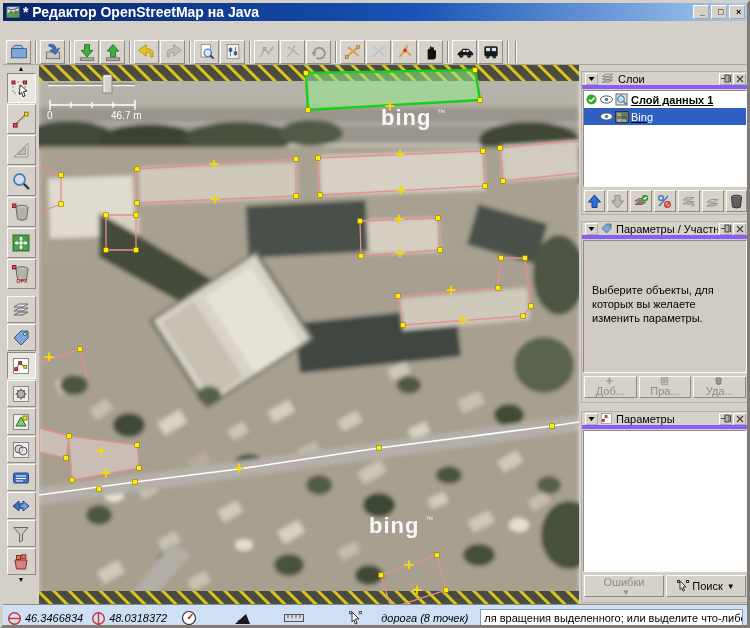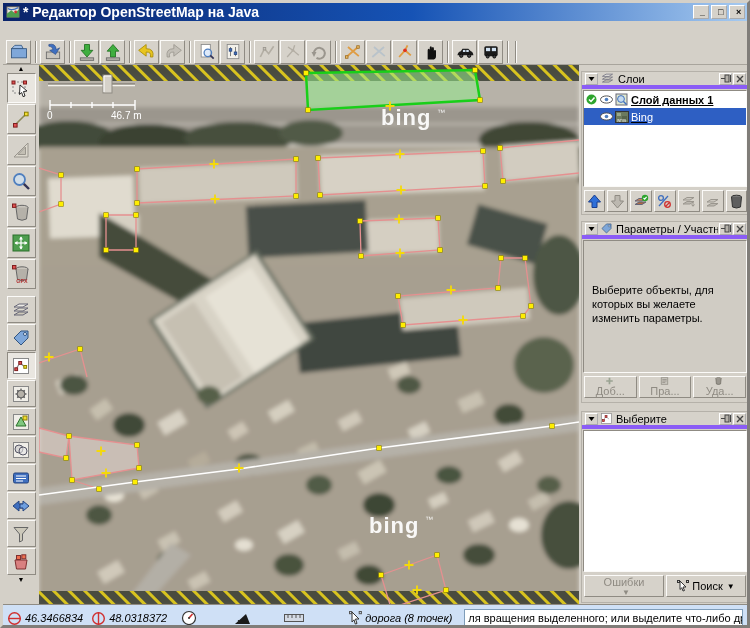--- a/index.html
+++ b/index.html
@@ -717,21 +717,21 @@
             <svg width="9" height="9" viewBox="0 0 9 9">
               <polygon points="1.5,3 7.5,3 4.5,7" fill="#000"></polygon>
             </svg>
           </button>
         <svg width="13" height="13" viewBox="0 0 20 20" style="margin-left:2px">
             <rect x="2.5" y="2.5" width="15" height="15" fill="#fff" stroke="#888"></rect>
             <polyline points="5,13 9,7 14,11" fill="none" stroke="#aaa" stroke-width="1.2"></polyline>
             <rect x="3.8" y="11.8" width="3" height="3" fill="#e05050" stroke="#7f1f1f"></rect>
             <rect x="7.8" y="5.5" width="3" height="3" fill="#e05050" stroke="#7f1f1f"></rect>
           </svg>
-        <div class="ptitle">Выберите</div>
+        <div class="ptitle">Параметры</div>
         <button class="pheadbtn">
             <svg width="10" height="9" viewBox="0 0 10 9">
               <line x1="0" y1="4.5" x2="4" y2="4.5" stroke="#444"></line>
               <rect x="4" y="1" width="4" height="7" fill="#b5b1a9" stroke="#444"></rect>
               <line x1="9.5" y1="1" x2="9.5" y2="8" stroke="#444"></line>
             </svg>
           </button>
         <button class="pheadbtn">
             <svg width="8" height="8" viewBox="0 0 8 8">
               <path d="M1 1 L7 7 M7 1 L1 7" stroke="#444" stroke-width="1.4"></path>
@@ -792,21 +792,21 @@
     </div>
     <div class="sbitem" style="margin-left:22px;">
       <svg width="20" height="10" viewBox="0 0 20 10">
           <rect x="0.5" y="1.5" width="19" height="7" fill="#d4dae4" stroke="#555"></rect>
           <line x1="4" y1="1.5" x2="4" y2="5" stroke="#555"></line>
           <line x1="8" y1="1.5" x2="8" y2="5" stroke="#555"></line>
           <line x1="12" y1="1.5" x2="12" y2="5" stroke="#555"></line>
           <line x1="16" y1="1.5" x2="16" y2="5" stroke="#555"></line>
         </svg>
     </div>
-    <div class="sbitem" style="margin-left:34px;">
+    <div class="sbitem" style="margin-left:34px;gap:16px;">
       <svg width="13" height="14" viewBox="0 0 13 14">
           <polygon points="3,1 10,8 6.5,8 8,12.5 6.3,13 5,8.8 3,11" fill="#fff" stroke="#333"></polygon>
           <rect x="0.5" y="0.5" width="2.2" height="2.2" fill="none" stroke="#555"></rect>
           <rect x="10.2" y="0.5" width="2.2" height="2.2" fill="none" stroke="#555"></rect>
         </svg>
       <span>дорога (8 точек)</span>
     </div>
     <div class="sbhelp">
       <span>ля вращения выделенного; или выделите что-либо другое</span>
     </div>

